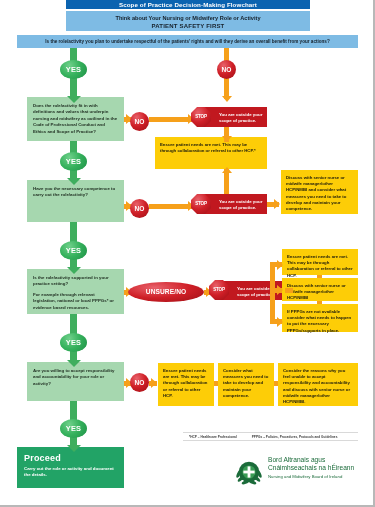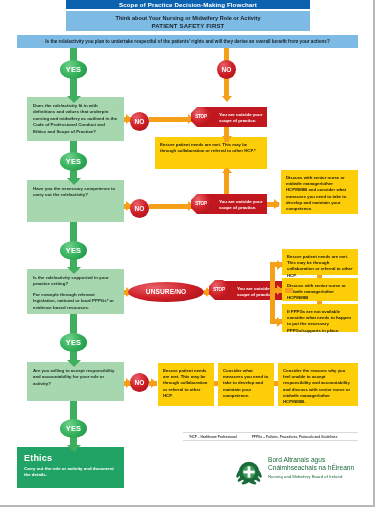--- a/index.html
+++ b/index.html
@@ -260,21 +260,21 @@
   <div class="abs ybox" style="left:218px;top:363px;width:56px;height:43px;">Consider what measures you need to take to develop and maintain your competence.</div>
   <div class="abs oh" style="left:274px;top:380.5px;width:4px;"></div>
   <div class="abs ybox" style="left:278px;top:363px;width:80px;height:43px;">Consider the reasons why you feel unable to accept responsibility and accountability and discuss with senior nurse or midwife manager/other HCP/NMBI.</div>
 
   <div class="abs gv" style="left:70px;top:401px;height:20px;"></div>
   <div class="abs yes" style="left:60px;top:419px;">YES</div>
   <div class="abs gv" style="left:70px;top:436px;height:12px;"></div>
   <div class="abs arr-d" style="left:66.5px;top:445px;"></div>
 
   <div class="abs proceed" style="left:17px;top:447px;width:107px;height:41px;">
-    <div class="proceed-h">Ethics</div>
+    <div class="proceed-h">Proceed</div>
     <div class="proceed-b">Carry out the role or activity and document the details.</div>
   </div>
 
   <div class="abs legend">
     <span style="margin-left:6px;">*HCP – Healthcare Professional</span>
     <span style="margin-left:14px;">PPPGs – Policies, Procedures, Protocols and Guidelines</span>
   </div>
 
   <div class="abs logo-wrap">
     <svg width="30" height="30" viewBox="0 0 64 64" style="position:absolute;left:0;top:2px;">

